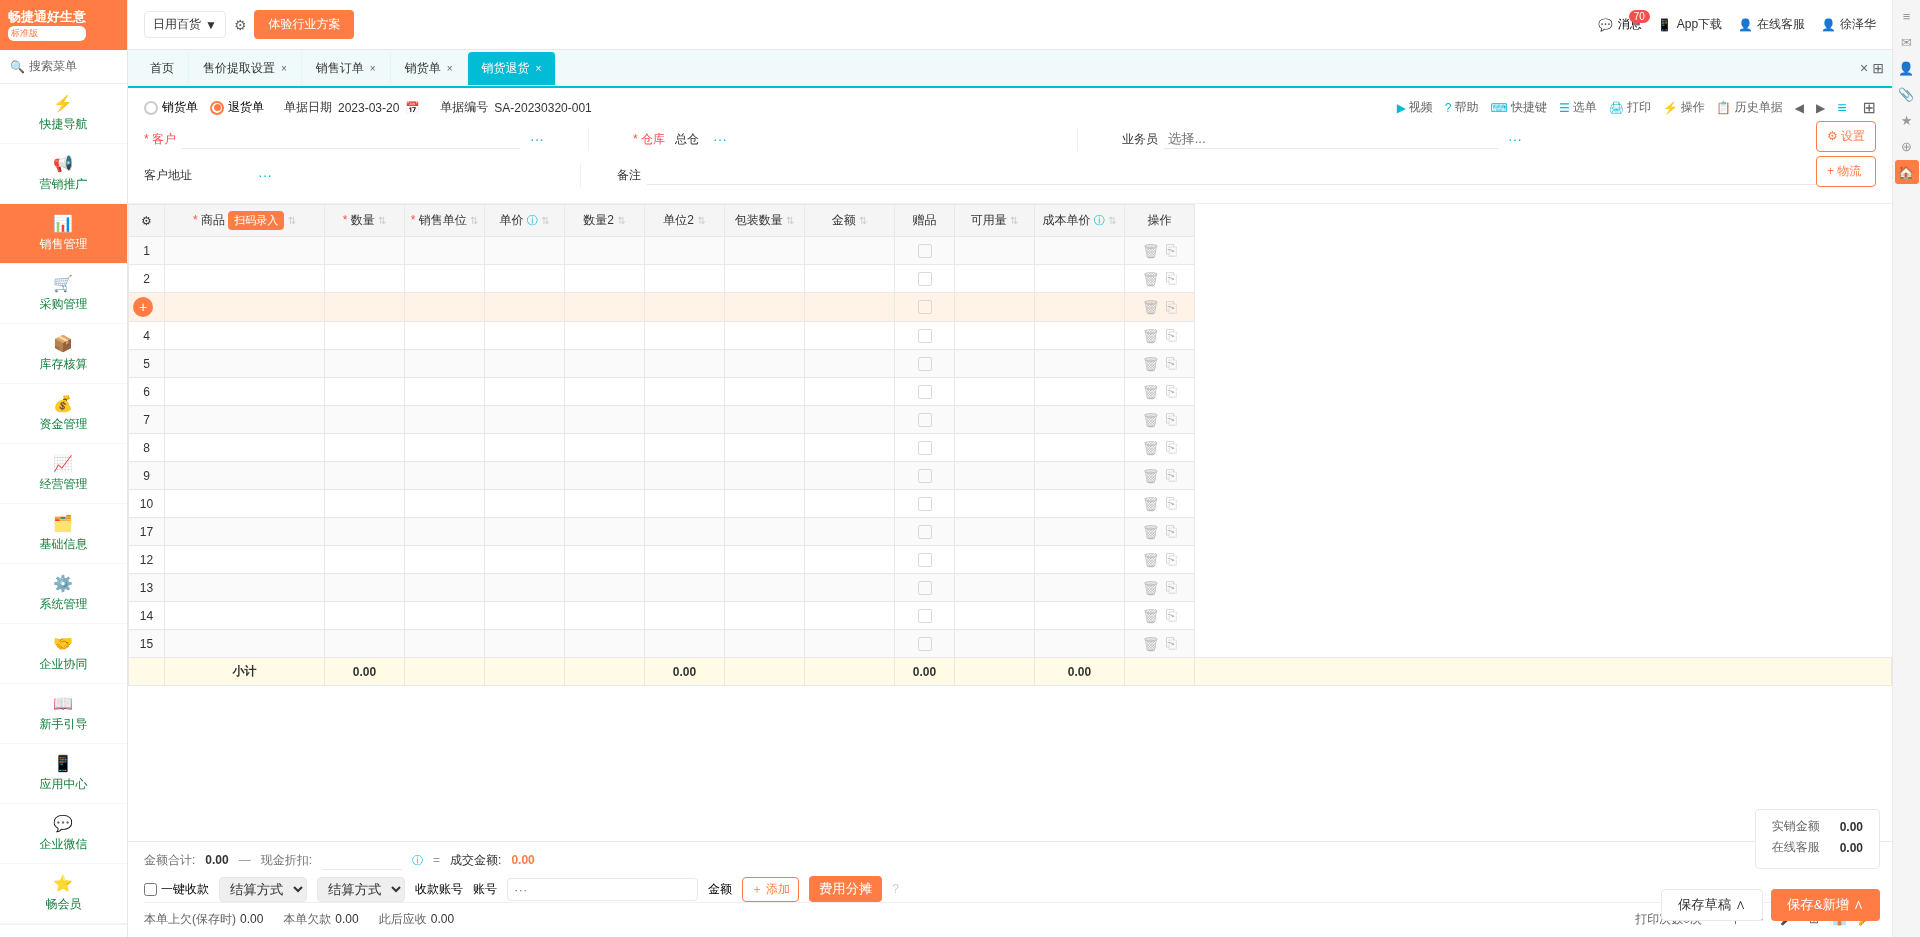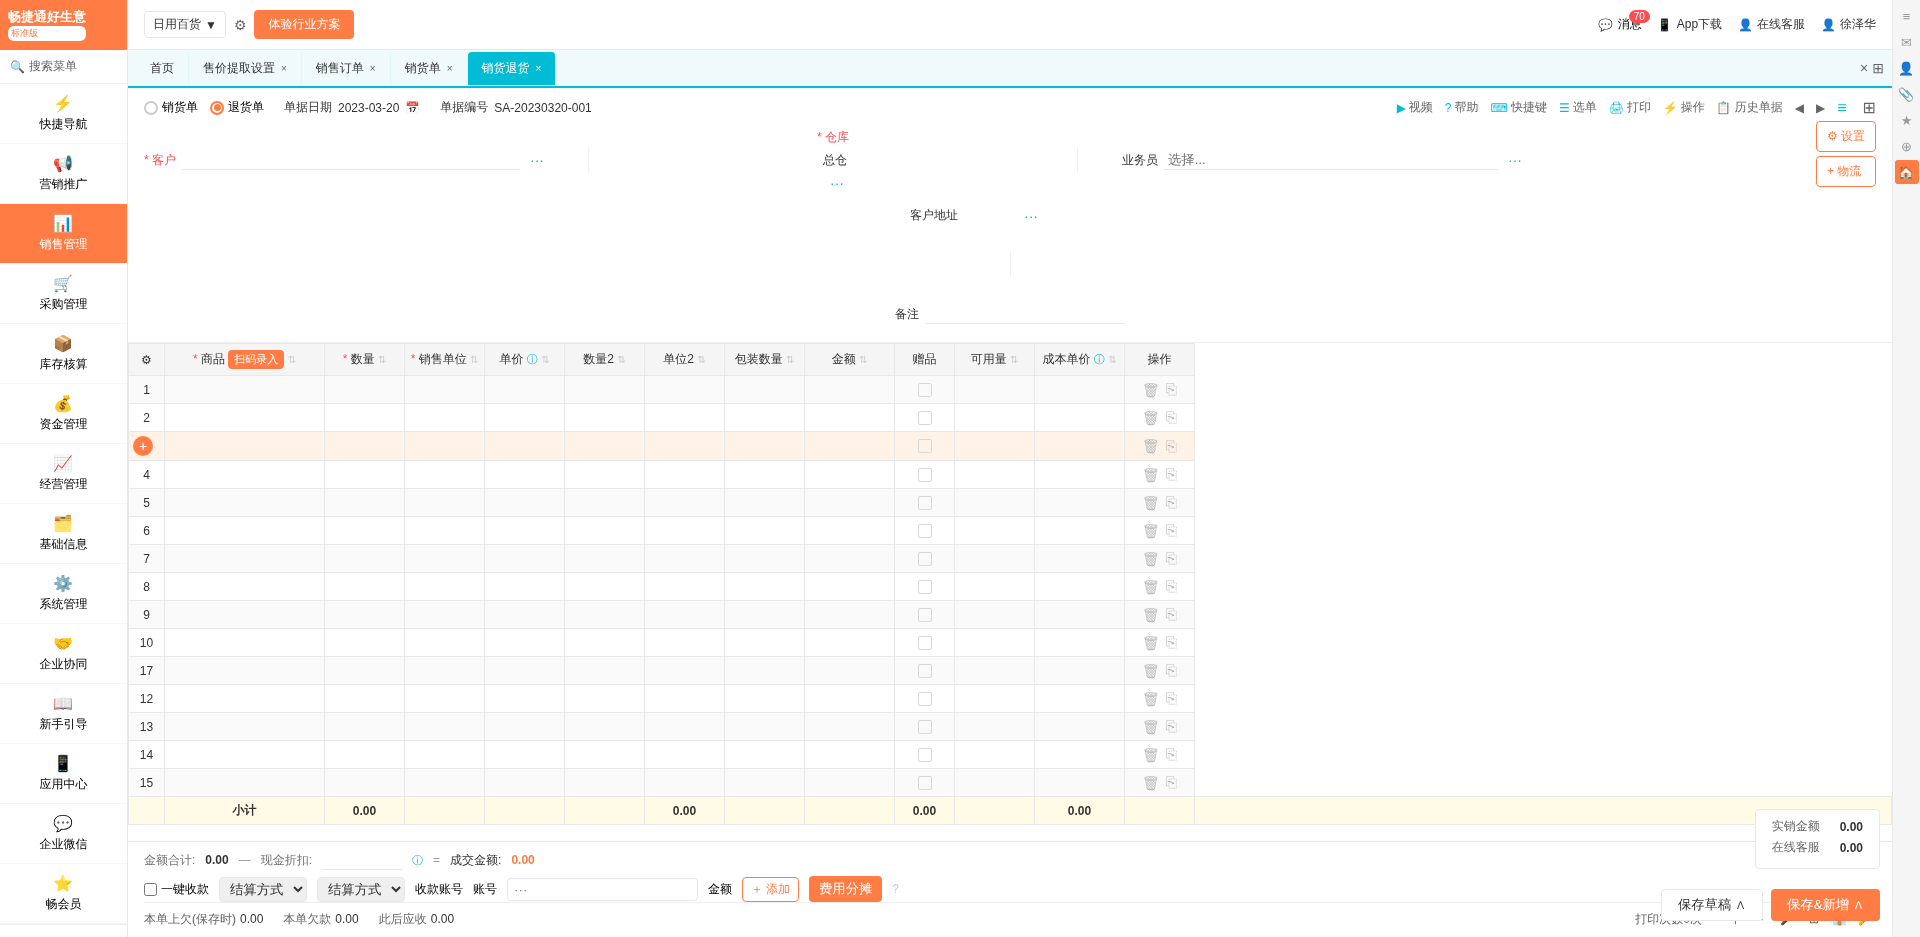--- a/index.html
+++ b/index.html
@@ -10,21 +10,21 @@
     .sidebar-logo { background: #ff7d45; padding: 10px 8px; display: flex; align-items: center; gap: 6px; min-height: 50px; }
     .sidebar-logo-text { color: #fff; font-size: 13px; font-weight: bold; line-height: 1.3; }
     .sidebar-logo-badge { background: #fff; color: #ff7d45; font-size: 9px; border-radius: 6px; padding: 1px 3px; }
     .sidebar-search { display: flex; align-items: center; padding: 8px 10px; gap: 4px; border-bottom: 1px solid #f0f0f0; cursor: pointer; }
     .sidebar-search span { font-size: 12px; color: #666; }
     .sidebar-item { display: flex; flex-direction: column; align-items: center; padding: 10px 0; cursor: pointer; border-bottom: 1px solid #f5f5f5; position: relative; }
     .sidebar-item.active { background: #ff7d45; }
     .sidebar-item.active .sidebar-item-label { color: #fff; }
     .sidebar-item.active .sidebar-icon { color: #fff; }
     .sidebar-icon { font-size: 16px; color: #666; margin-bottom: 3px; }
-    .sidebar-item-label { font-size: 12px; color: #000000; }
+    .sidebar-item-label { font-size: 12px; color: #15803d; }
     .sidebar-bottom { margin-top: auto; display: flex; align-items: center; padding: 10px; gap: 6px; border-top: 1px solid #f0f0f0; }
     .sidebar-bottom-icon { font-size: 16px; color: #666; cursor: pointer; }
 
     
     .main { flex: 1; display: flex; flex-direction: column; overflow: hidden; }
 
     
     .topbar { height: 50px; background: #fff; display: flex; align-items: center; justify-content: space-between; padding: 0 16px; border-bottom: 1px solid #e8e8e8; }
     .topbar-left { display: flex; align-items: center; gap: 8px; }
     .topbar-select { display: flex; align-items: center; gap: 4px; border: 1px solid #e8e8e8; border-radius: 4px; padding: 4px 8px; cursor: pointer; }
@@ -337,21 +337,21 @@
         </div>
       </div>
       <div style="display:flex; align-items:center; gap:0; position:relative;">
         <div style="display:flex; align-items:center; flex:1; gap:32px; flex-wrap: wrap;">
           <div class="form-field" style="max-width:400px; min-width:200px;">
             <span class="form-field-label">* 客户</span>
             <input class="form-field-input" type="text" style="flex: 1 1 0%; min-width: 120px; border-top: none; border-right: none; border-left: none; border-image: initial; border-bottom: 1px solid rgb(232, 232, 232); outline: none; padding: 2px 4px;">
             <span class="form-field-dots">···</span>
           </div>
           <div class="form-field-sep"></div>
-          <div class="form-field" style="max-width:400px; min-width:200px;flex-direction:column;">
+          <div class="form-field" style="max-width:400px; min-width:200px;">
             <span class="form-field-label">* 仓库</span>
             <span style="color:#333; margin-left:4px;">总仓</span>
             <span class="form-field-dots" style="margin-left:8px;">···</span>
           </div>
           <div class="form-field-sep"></div>
           <div class="form-field" style="max-width:400px; min-width:200px;">
             <span class="form-field-label-plain">业务员</span>
             <input class="form-field-input" type="text" placeholder="选择..." style="flex: 1 1 0%; min-width: 80px; border-top: none; border-right: none; border-left: none; border-image: initial; border-bottom: 1px solid rgb(232, 232, 232); outline: none; padding: 2px 4px;">
             <span class="form-field-dots">···</span>
           </div>
@@ -359,21 +359,21 @@
         <div style="display:flex; flex-direction:column; gap:4px; position:absolute; right:0; top:-4px;">
           <div class="form-right-btn" style="color:#ff7d45; border-color:#ff7d45; text-align:center;">
             <span>⚙</span>
             <span>设置</span>
           </div>
           <div class="form-right-btn orange">
             <span>+ 物流</span>
           </div>
         </div>
       </div>
-      <div class="form-addr-row" style="display:flex; align-items:center; gap:24px; margin-top:4px;flex-direction:column;">
+      <div class="form-addr-row" style="display:flex; align-items:center; gap:24px; margin-top:4px;">
         <div class="form-field" style="max-width:400px; min-width:200px;">
           <span class="form-field-label-plain">客户地址</span>
           <span class="form-field-dots" style="margin-left:60px;">···</span>
         </div>
         <div class="form-field-sep"></div>
         <div class="form-field" style="flex:2;">
           <span class="form-field-label-plain">备注</span>
           <input class="form-field-input" type="text" style="flex: 1 1 0%; min-width: 200px; border-top: none; border-right: none; border-left: none; border-image: initial; border-bottom: 1px solid rgb(232, 232, 232); outline: none; padding: 2px 4px;">
         </div>
       </div>

